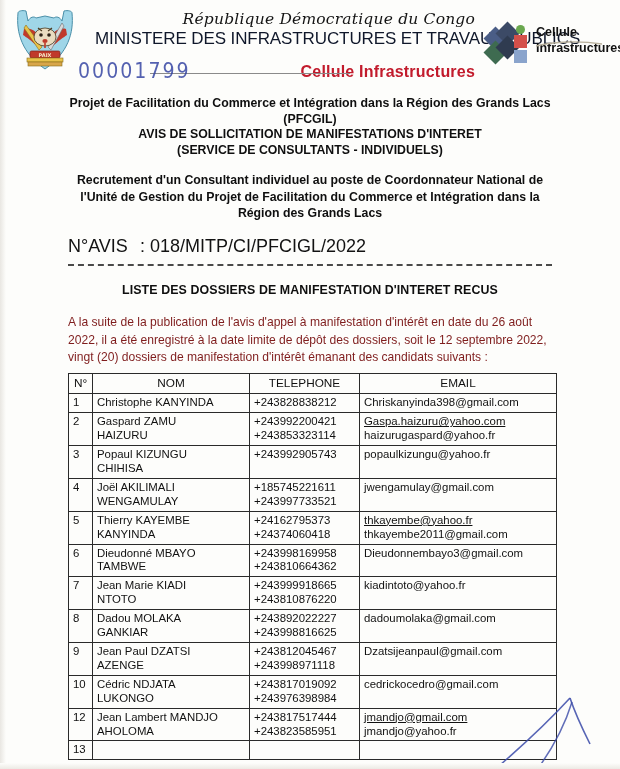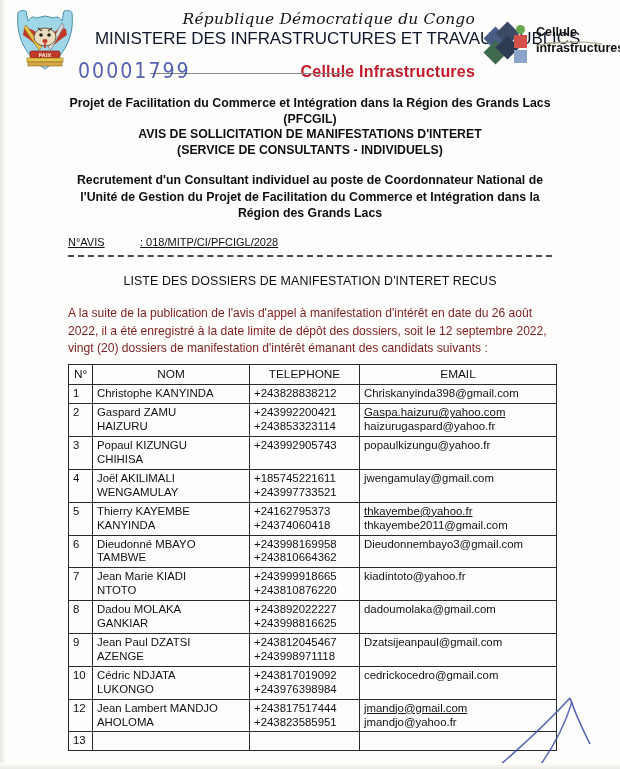--- a/index.html
+++ b/index.html
@@ -126,39 +126,38 @@
   .s-line {
     font-size: 12.3px;
     font-weight: bold;
     line-height: 1.33;
     color: #0f0f0f;
   }
 
   
   .avis-row {
     margin: 15px 0 4px 68px;
-    font-size: 11px;
+    font-size: 18px;
     color: #121212;
     display: flex;
-    text-decoration: underline;
   }
   .avis-label { width: 72px; }
   .avis-value { }
   .dashed-rule {
     margin: 7px 68px 0 68px;
     border-top: 2px dashed #2b2b2b;
     height: 0;
     opacity: 0.85;
   }
 
   .list-title {
     margin-top: 17px;
     text-align: center;
     font-size: 12.4px;
-    font-weight: normal;
+    font-weight: bold;
     letter-spacing: 0.1px;
     color: #0f0f0f;
   }
 
   .intro {
     margin: 17px 68px 0 68px;
     font-size: 12.1px;
     line-height: 1.42;
     color: #7f1d1d;
     text-align: left;
@@ -277,21 +276,21 @@
   </div>
 
   <div class="subtitle-block">
     <div class="s-line">Recrutement d'un Consultant individuel au poste de Coordonnateur National de</div>
     <div class="s-line">l'Unité de Gestion du Projet de Facilitation du Commerce et Intégration dans la</div>
     <div class="s-line">Région des Grands Lacs</div>
   </div>
 
   <div class="avis-row">
     <span class="avis-label">N°AVIS</span>
-    <span class="avis-value">: 018/MITP/CI/PFCIGL/2028</span>
+    <span class="avis-value">: 018/MITP/CI/PFCIGL/2022</span>
   </div>
 
   <div class="dashed-rule"></div>
 
   <div class="list-title">LISTE DES DOSSIERS DE MANIFESTATION D'INTERET RECUS</div>
 
   <div class="intro">A la suite de la publication de l'avis d'appel à manifestation d'intérêt en date du 26 août 2022, il a été enregistré à la date limite de dépôt des dossiers, soit le 12 septembre 2022, vingt (20) dossiers de manifestation d'intérêt émanant des candidats suivants :</div>
 
   <div class="tbl-wrap">
     <table class="reg">

